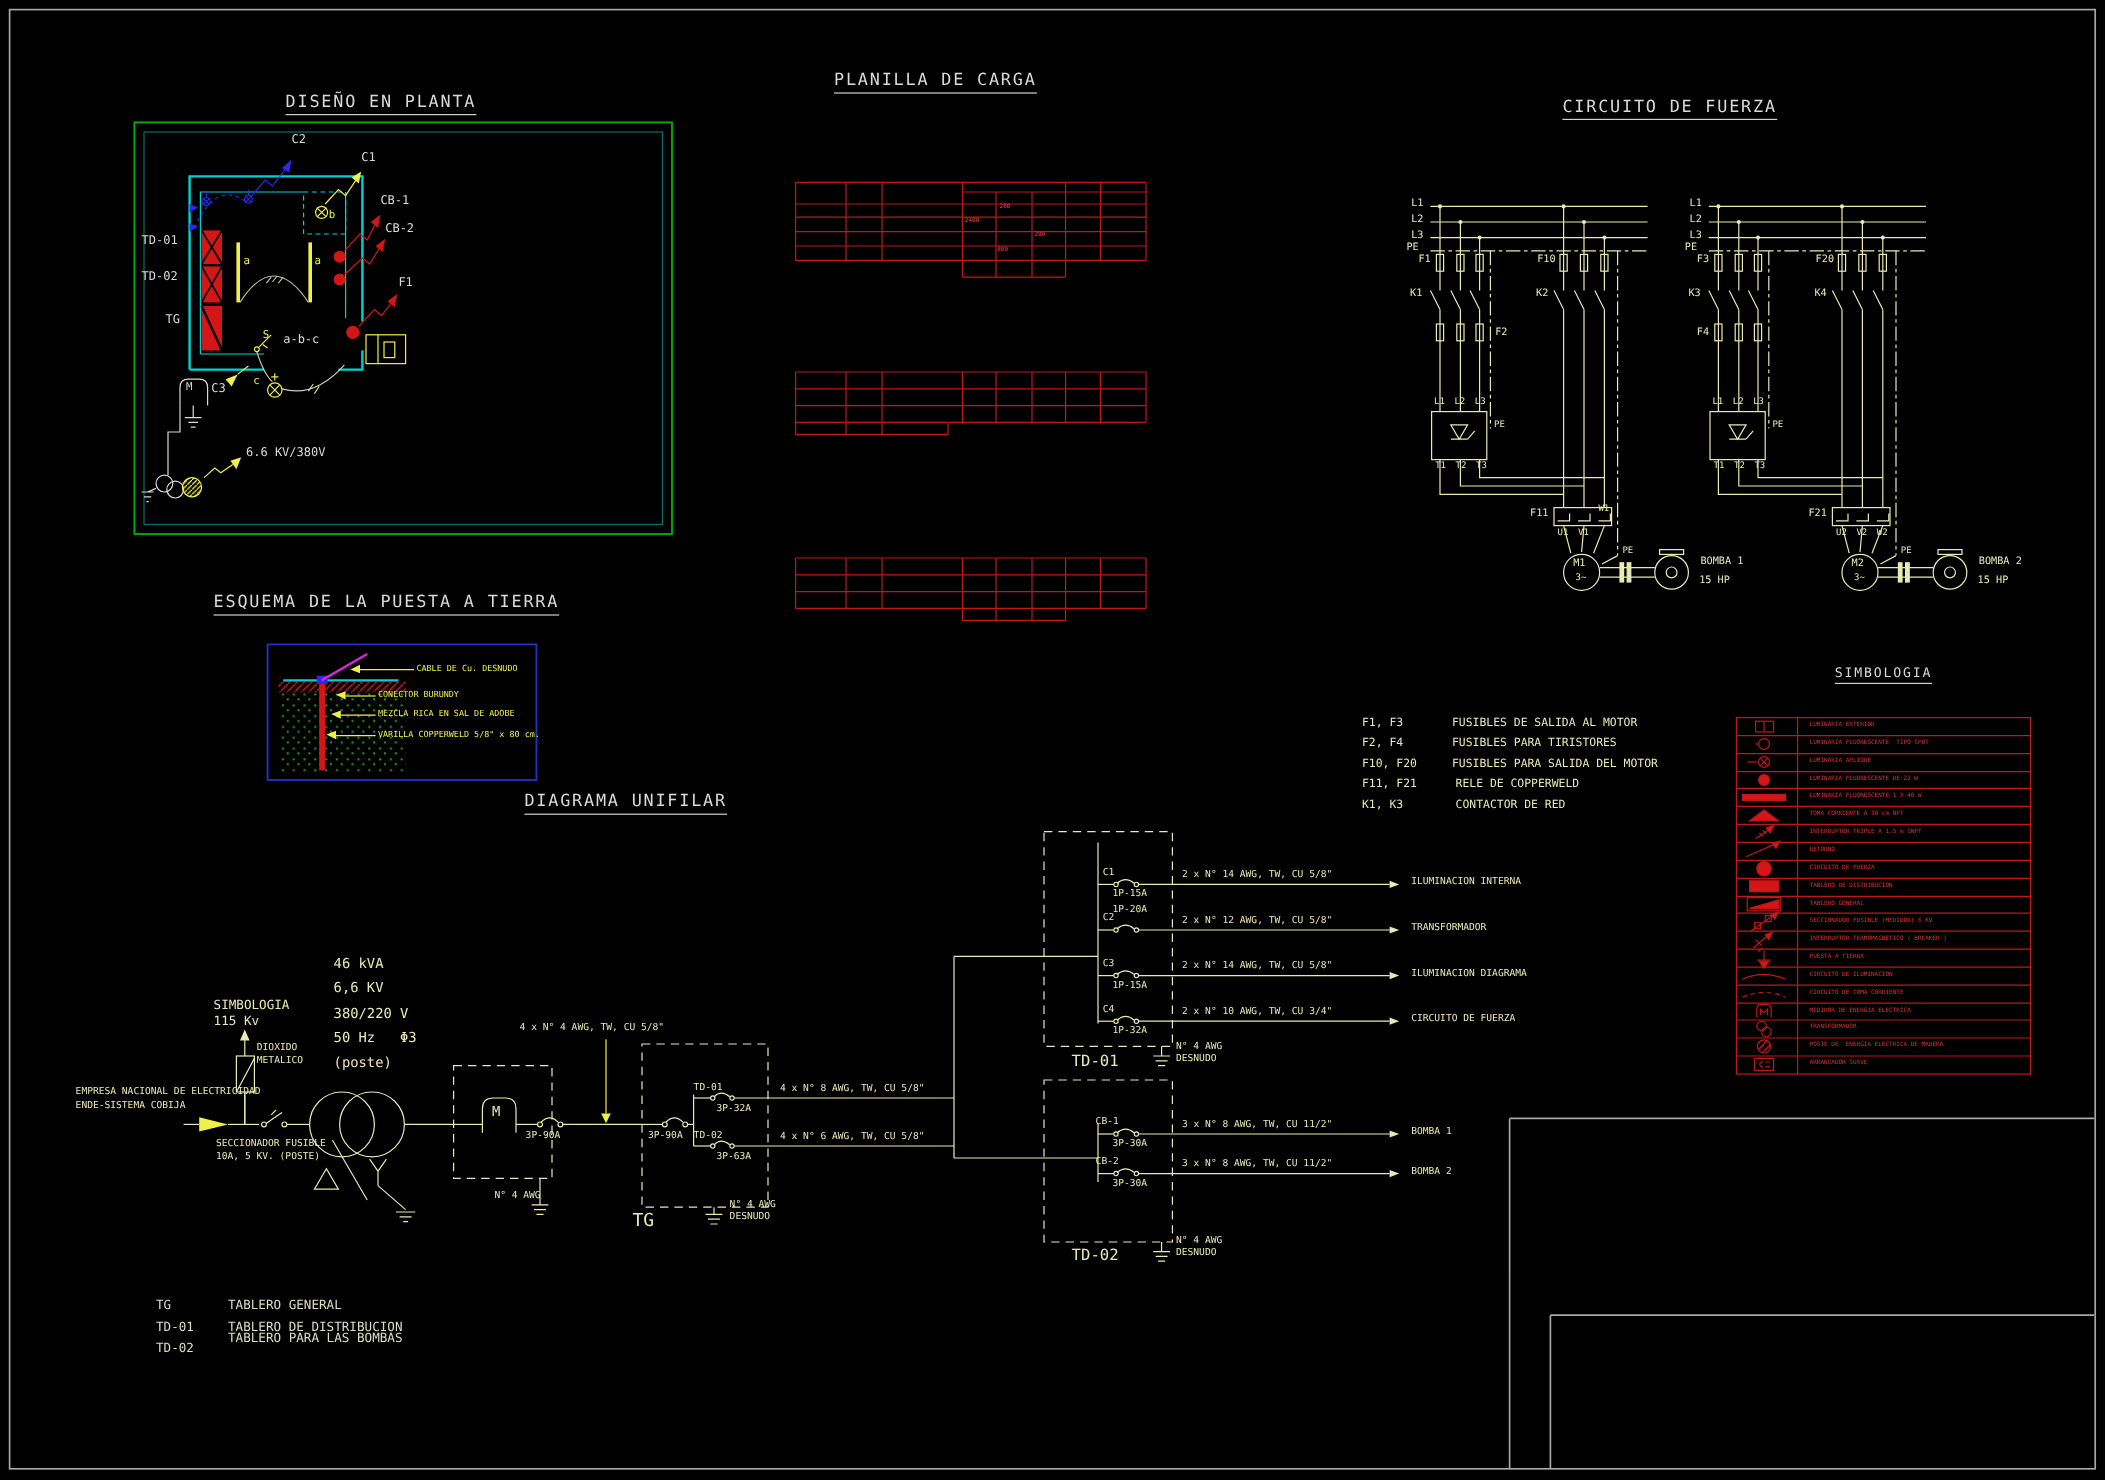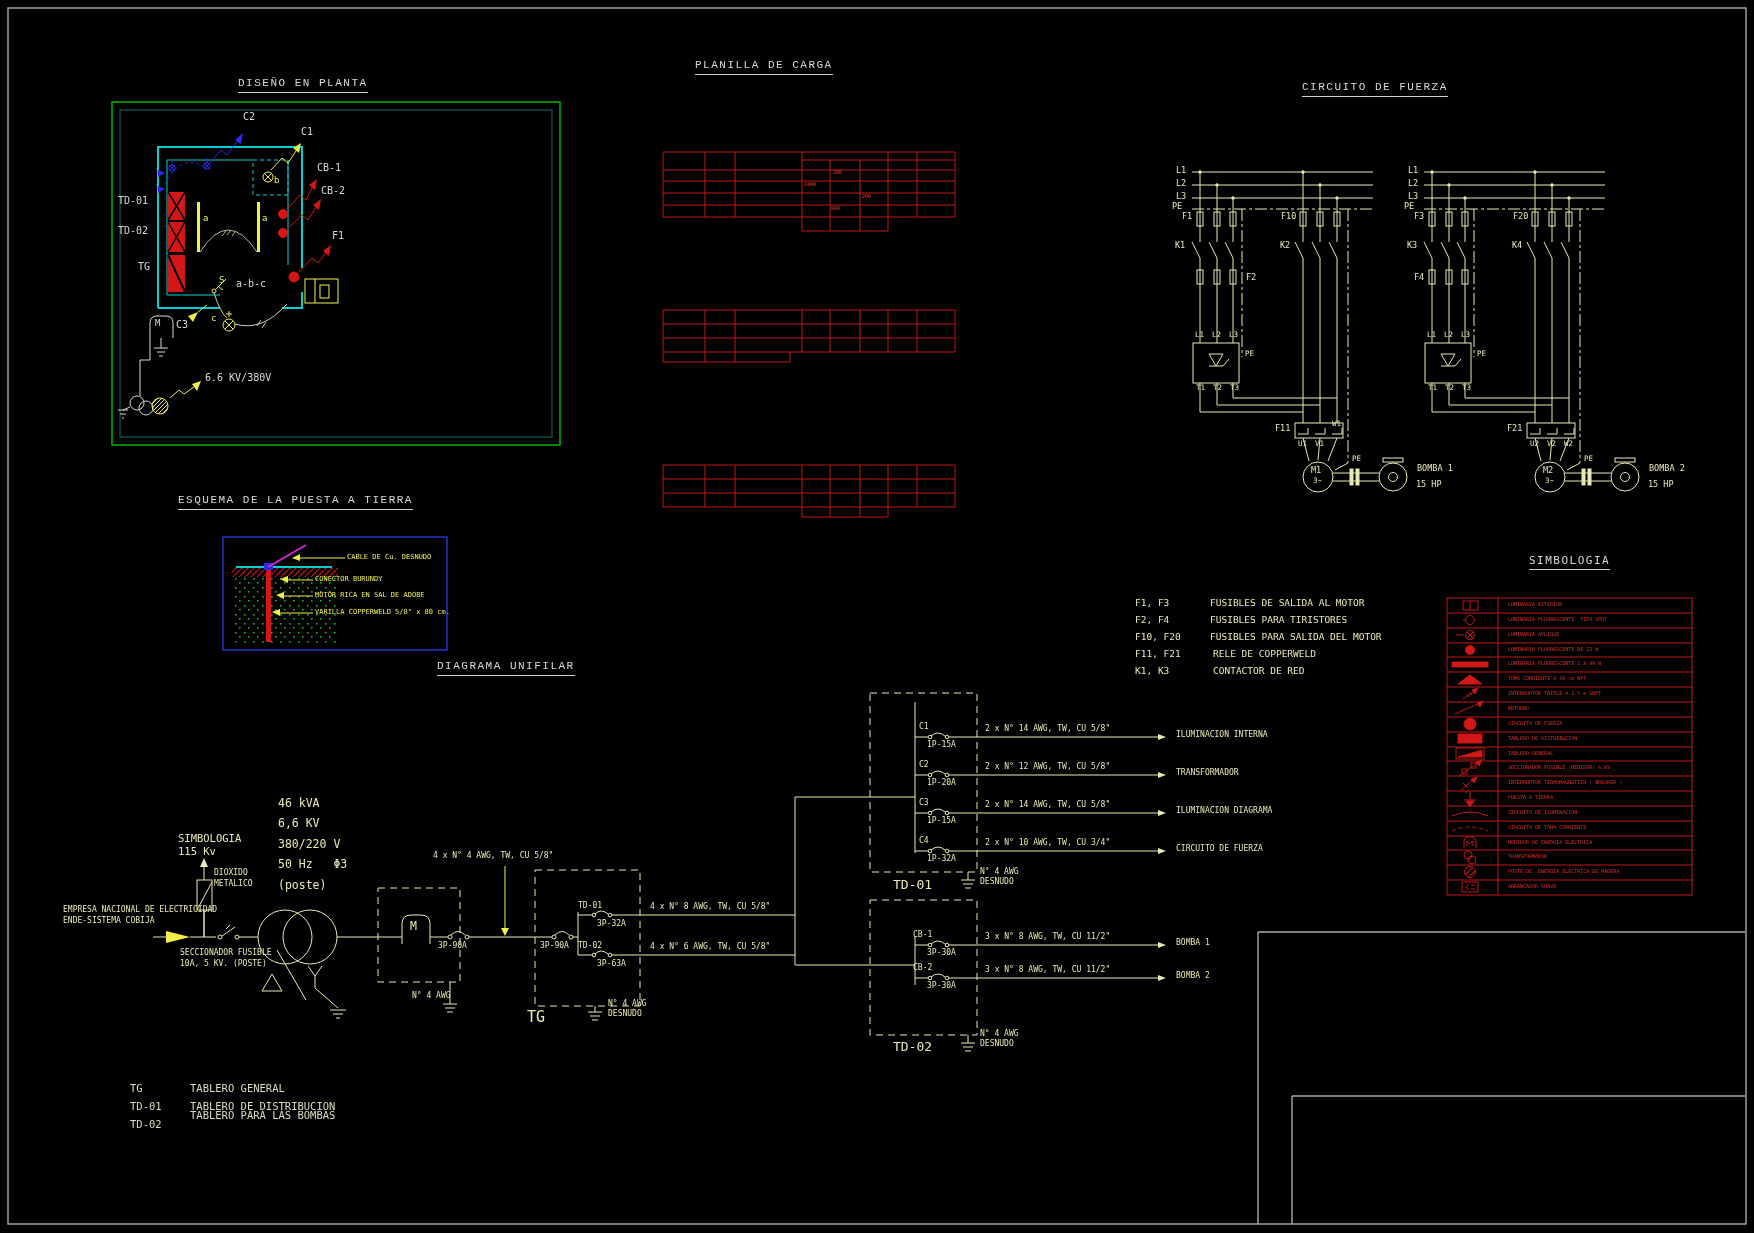--- a/index.html
+++ b/index.html
@@ -1,19 +1,19 @@
 <!DOCTYPE html>
 <html><head>
 <meta charset="utf-8">
 <style>
   html,body{margin:0;padding:0;background:#000;}
   .stage{position:relative;width:1754px;height:1233px;background:#000;overflow:hidden;
          font-family:"DejaVu Sans Mono",monospace;}
   .stage span{position:absolute;white-space:pre;line-height:1.05;}
-  .t  {font-size:11px;color:#d9d9d9;letter-spacing:1.5px;border-bottom:1px solid #cfcfcf;padding-bottom:2px;font-family:Liberation Mono, monospace;}
+  .t  {font-size:14px;color:#d9d9d9;letter-spacing:1.5px;border-bottom:1px solid #cfcfcf;padding-bottom:2px;}
   .t2 {font-size:11px;color:#d9d9d9;letter-spacing:1.5px;border-bottom:1px solid #cfcfcf;padding-bottom:2px;}
   .lw {font-size:10px;color:#d9d9d9;}
   .ly {font-size:9px;color:#f0f04a;}
   .lr {font-size:5px;color:#ff4040;}
   .lc {font-size:8.5px;color:#e9e9b4;}
   .lcs{font-size:7.5px;color:#e9e9b4;}
   .ln {font-size:9.5px;color:#e9e9b4;}
   .lg {font-size:7px;color:#f0f04a;}
   .lu {font-size:8px;color:#e9e9b4;}
   .lu2{font-size:10.5px;color:#e9e9b4;}
@@ -504,21 +504,21 @@
 <span class="ln" style="left:1210px;top:615px">FUSIBLES PARA TIRISTORES</span>
 <span class="ln" style="left:1135px;top:632px">F10, F20</span>
 <span class="ln" style="left:1210px;top:632px">FUSIBLES PARA SALIDA DEL MOTOR</span>
 <span class="ln" style="left:1135px;top:649px">F11, F21</span>
 <span class="ln" style="left:1213px;top:649px">RELE DE COPPERWELD</span>
 <span class="ln" style="left:1135px;top:666px">K1, K3</span>
 <span class="ln" style="left:1213px;top:666px">CONTACTOR DE RED</span>
 
 <span class="lg" style="left:347px;top:554px">CABLE DE Cu. DESNUDO</span>
 <span class="lg" style="left:315px;top:576px">CONECTOR BURUNDY</span>
-<span class="lg" style="left:315px;top:592px">MOTOR RICA EN SAL DE ADOBE</span>
+<span class="lg" style="left:315px;top:592px">MEZCLA RICA EN SAL DE ADOBE</span>
 <span class="lg" style="left:315px;top:609px">VARILLA COPPERWELD 5/8" x 80 cm.</span>
 
 <span class="lu" style="left:63px;top:906px">EMPRESA NACIONAL DE ELECTRICIDAD</span>
 <span class="lu" style="left:63px;top:917px">ENDE-SISTEMA COBIJA</span>
 <span class="lu2" style="left:178px;top:833px">SIMBOLOGIA</span>
 <span class="lu2" style="left:178px;top:846px">115 Kv</span>
 <span class="lu" style="left:214px;top:869px">DIOXIDO</span>
 <span class="lu" style="left:214px;top:880px">METALICO</span>
 <span class="lu" style="left:180px;top:949px">SECCIONADOR FUSIBLE</span>
 <span class="lu" style="left:180px;top:960px">10A, 5 KV. (POSTE)</span>
@@ -540,21 +540,21 @@
 <span class="lu" style="left:650px;top:943px">4 x N° 6 AWG, TW, CU 5/8"</span>
 <span class="lu4" style="left:527px;top:1010px">TG</span>
 <span class="lu" style="left:608px;top:1000px">N° 4 AWG</span>
 <span class="lu" style="left:608px;top:1010px">DESNUDO</span>
 
 <span class="lu" style="left:919px;top:723px">C1</span>
 <span class="lu" style="left:927px;top:741px">1P-15A</span>
 <span class="lu" style="left:985px;top:725px">2 x N° 14 AWG, TW, CU 5/8"</span>
 <span class="lu" style="left:1176px;top:731px">ILUMINACION INTERNA</span>
 <span class="lu" style="left:919px;top:761px">C2</span>
-<span class="lu" style="left:927px;top:779px">1P-20A</span>
+<span class="lu" style="left:927px;top:754px">1P-20A</span>
 <span class="lu" style="left:985px;top:763px">2 x N° 12 AWG, TW, CU 5/8"</span>
 <span class="lu" style="left:1176px;top:769px">TRANSFORMADOR</span>
 <span class="lu" style="left:919px;top:799px">C3</span>
 <span class="lu" style="left:927px;top:817px">1P-15A</span>
 <span class="lu" style="left:985px;top:801px">2 x N° 14 AWG, TW, CU 5/8"</span>
 <span class="lu" style="left:1176px;top:807px">ILUMINACION DIAGRAMA</span>
 <span class="lu" style="left:919px;top:837px">C4</span>
 <span class="lu" style="left:927px;top:855px">1P-32A</span>
 <span class="lu" style="left:985px;top:839px">2 x N° 10 AWG, TW, CU 3/4"</span>
 <span class="lu" style="left:1176px;top:845px">CIRCUITO DE FUERZA</span>

